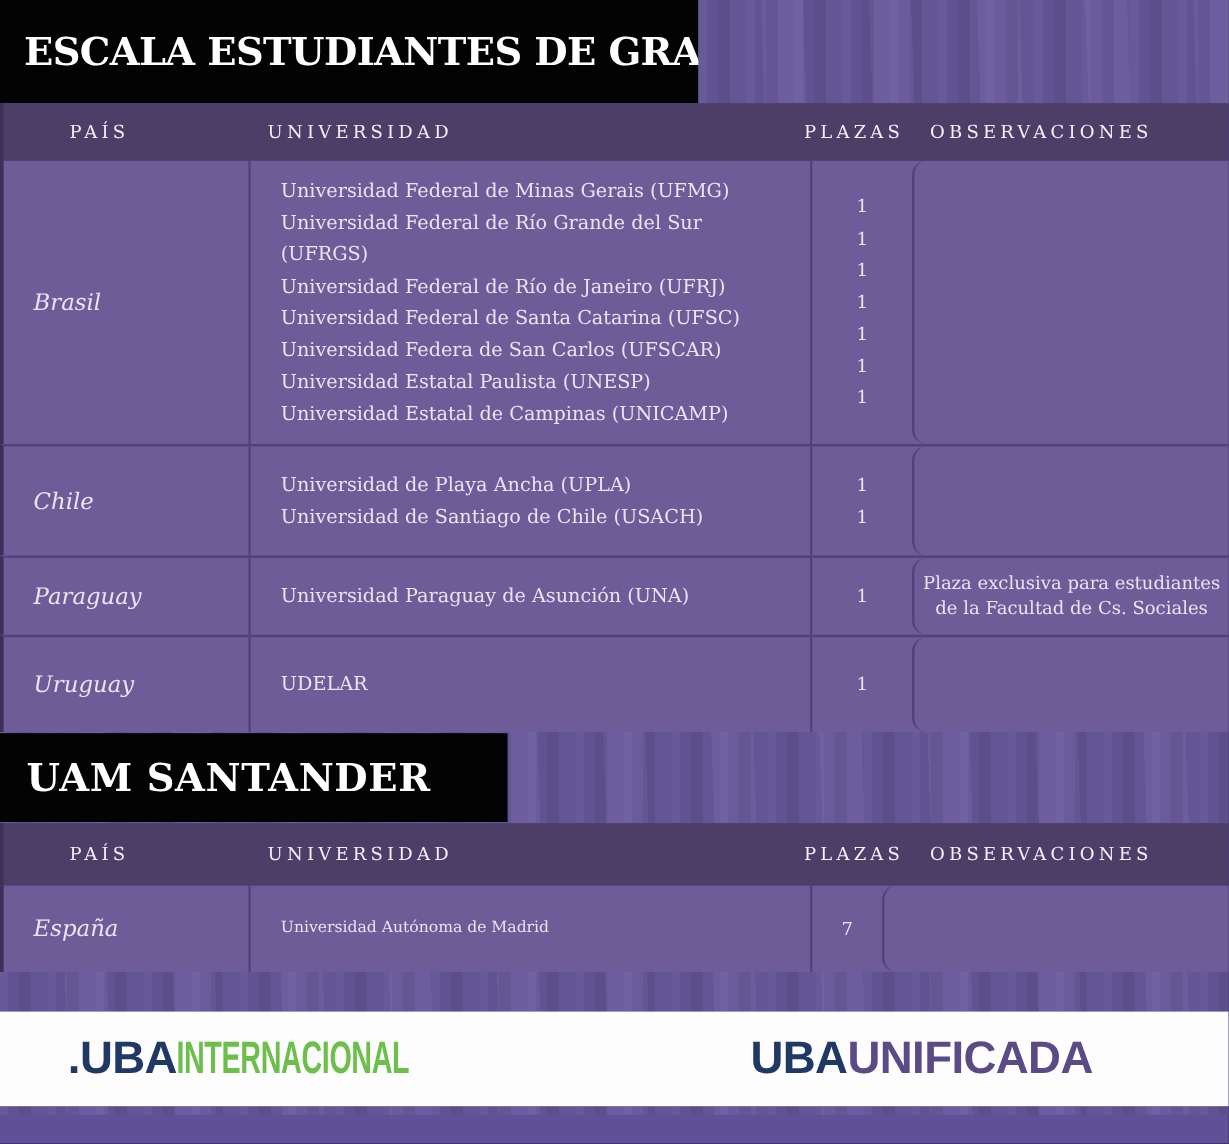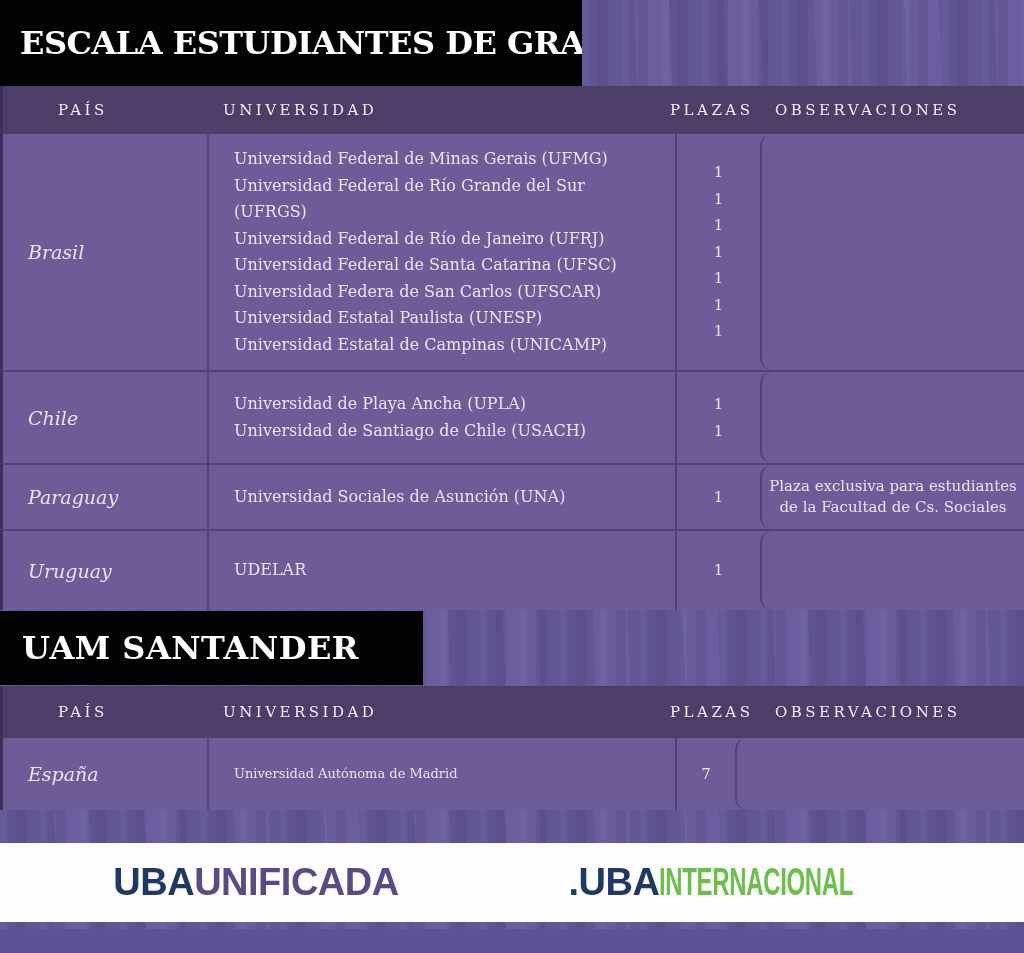--- a/index.html
+++ b/index.html
@@ -122,21 +122,21 @@
       <div class="td td-uni multi">Universidad de Playa Ancha (UPLA)
 Universidad de Santiago de Chile (USACH)</div>
       <div class="td td-plazas multi">1
 1</div>
       <div class="td td-obs">
           <span class="obs-note"></span>
         </div>
     </div>
     <div class="trow row-paraguay">
       <div class="td td-pais">Paraguay</div>
-      <div class="td td-uni multi">Universidad Sociales de Asunción (UNA)</div>
+      <div class="td td-uni multi">Universidad Paraguay de Asunción (UNA)</div>
       <div class="td td-plazas multi">1</div>
       <div class="td td-obs">
           <span class="obs-note">Plaza exclusiva para estudiantes de la Facultad de Cs. Sociales</span>
         </div>
     </div>
     <div class="trow row-uruguay">
       <div class="td td-pais">Uruguay</div>
       <div class="td td-uni multi">UDELAR</div>
       <div class="td td-plazas multi">1</div>
       <div class="td td-obs">
@@ -166,22 +166,22 @@
       <div class="td td-obs">
           <span class="obs-note"></span>
         </div>
     </div>
   </div>
 
   <div class="strip-mid texture"></div>
 
   <div class="footer">
     <div class="footer-half">
-      <span class="logo"><span style="color: rgb(32, 56, 100);">UBA</span><span style="color: rgb(91, 74, 133);">UNIFICADA</span></span>
+      <span class="logo"><span style="color: rgb(32, 56, 100);">.UBA</span><span class="suffix-condensed" style="color: rgb(108, 191, 74);">INTERNACIONAL</span></span>
     </div>
     <div class="footer-half">
-      <span class="logo"><span style="color: rgb(32, 56, 100);">.UBA</span><span class="suffix-condensed" style="color: rgb(108, 191, 74);">INTERNACIONAL</span></span>
+      <span class="logo"><span style="color: rgb(32, 56, 100);">UBA</span><span style="color: rgb(91, 74, 133);">UNIFICADA</span></span>
     </div>
   </div>
 
   <div class="strip-bottom texture"></div>
 
 </div>
 
 </body></html>

